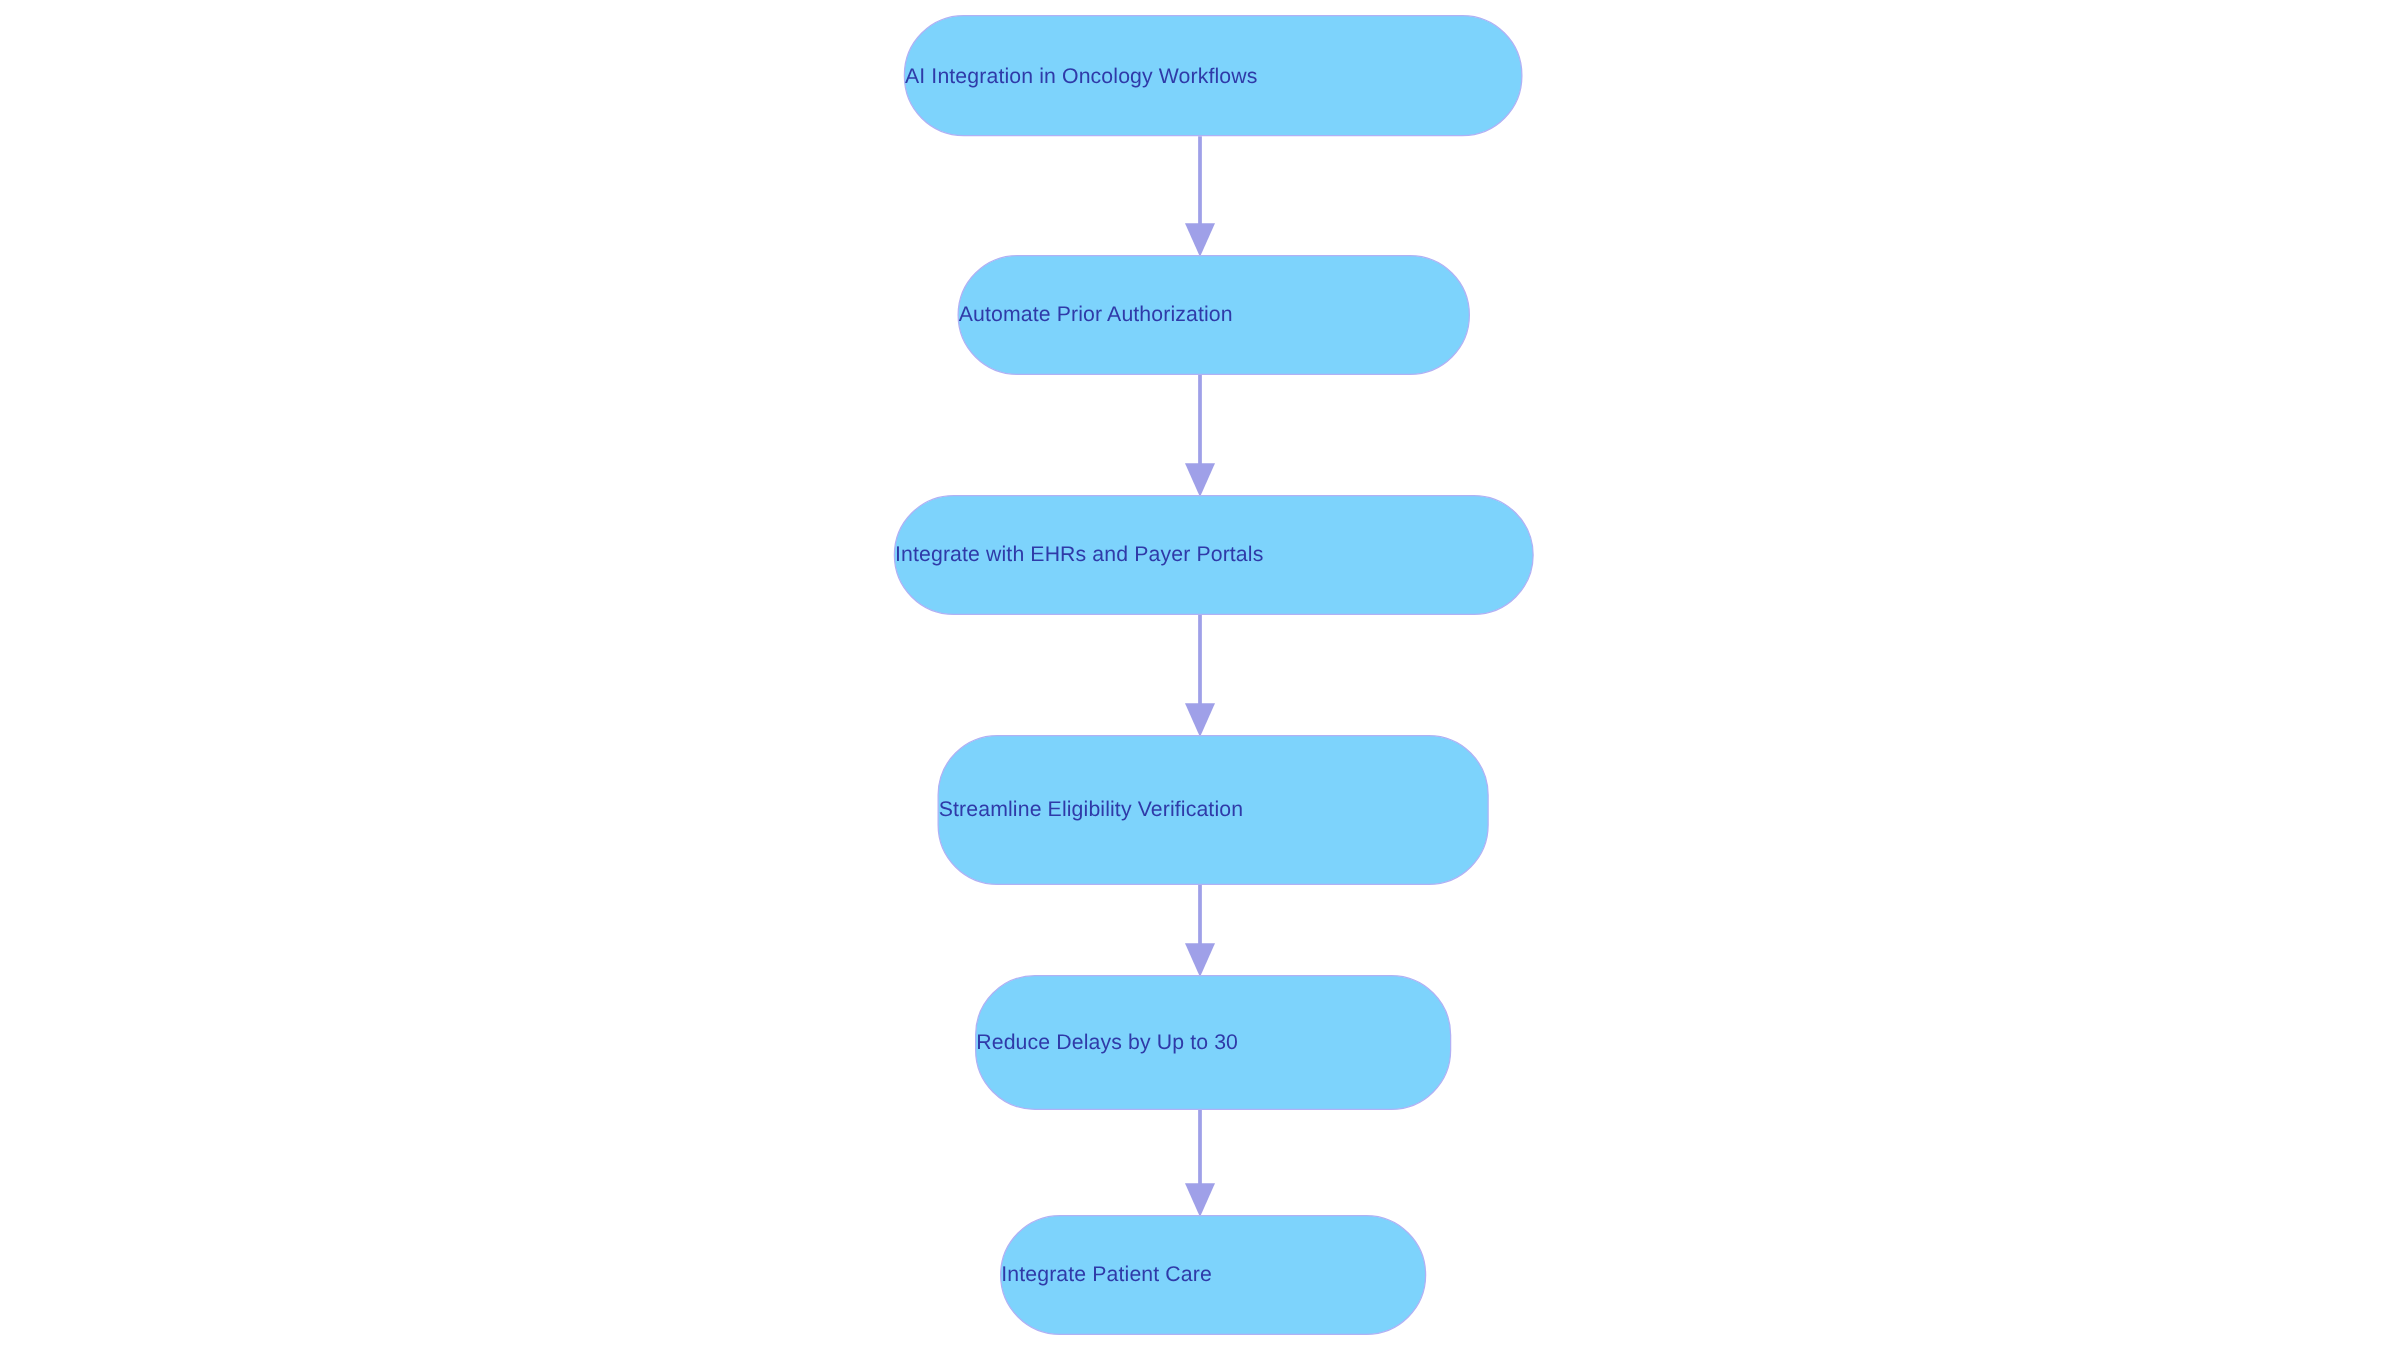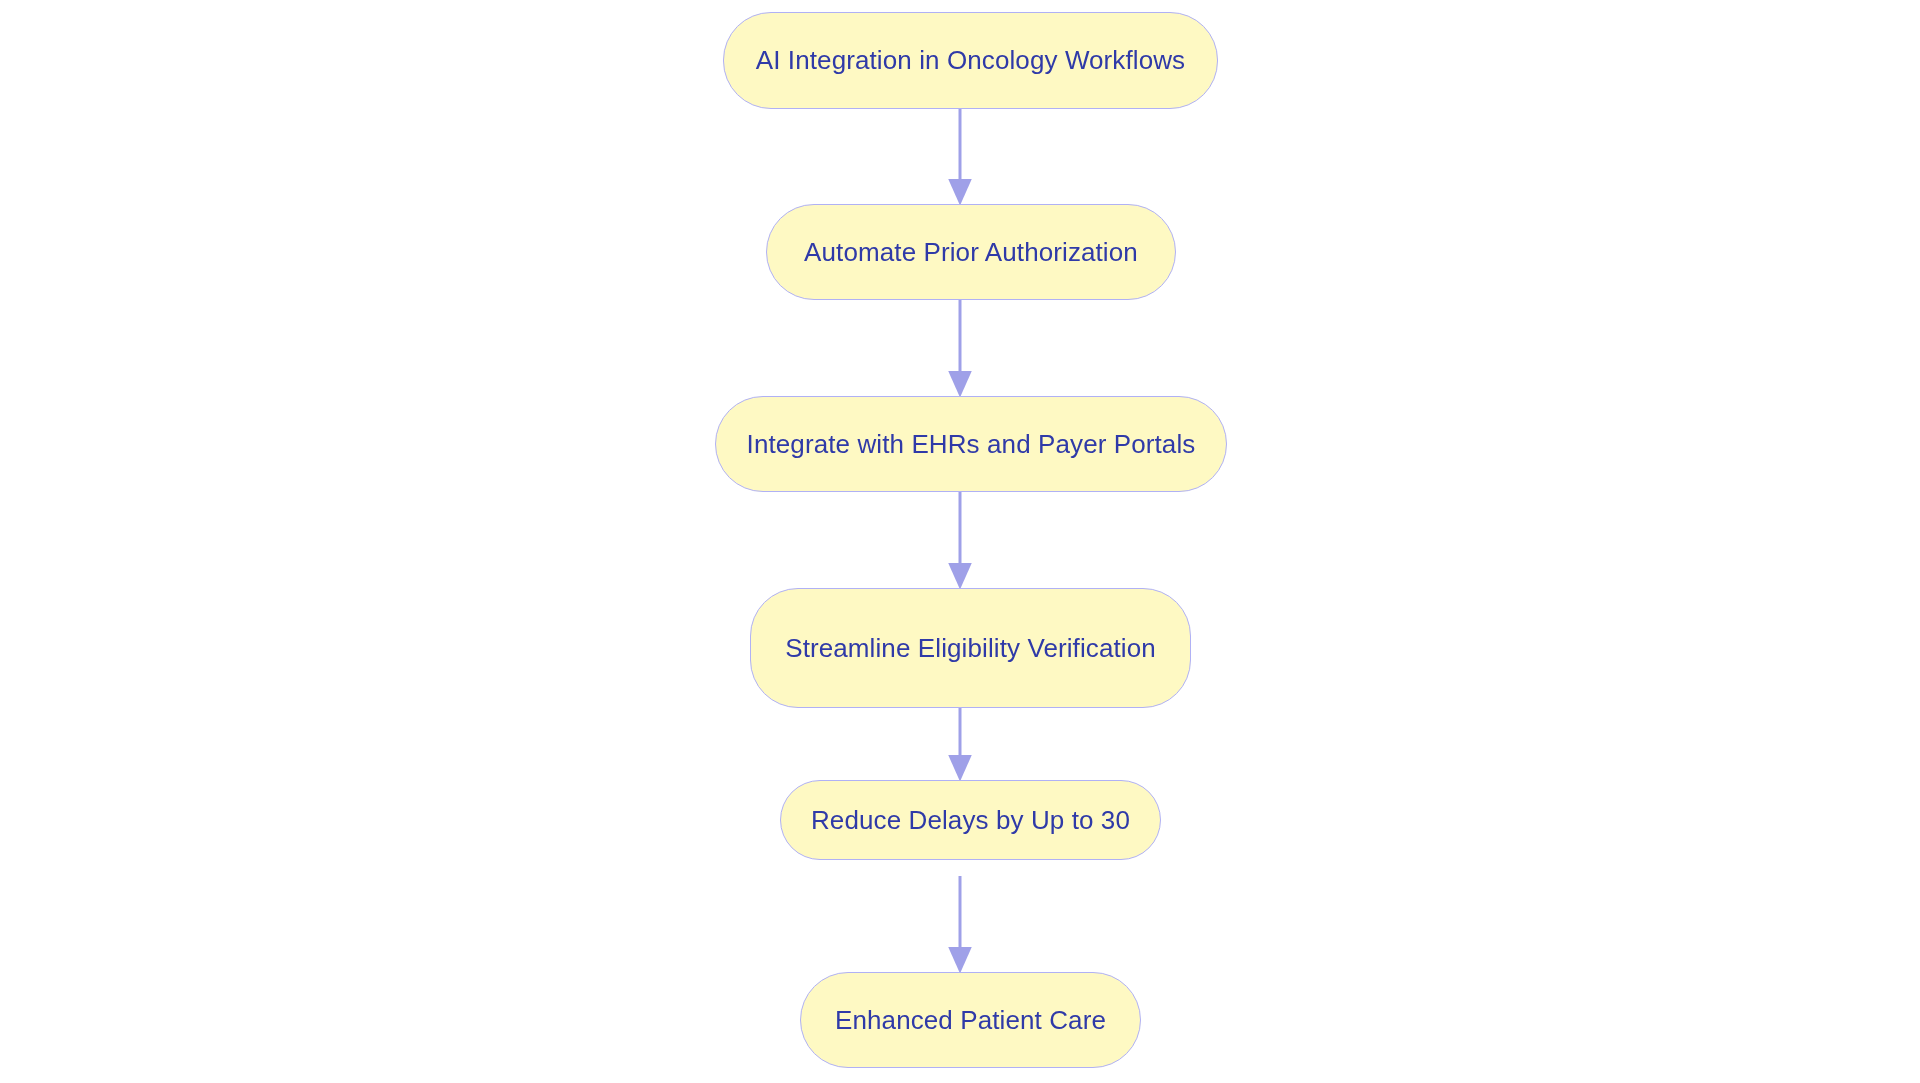--- a/index.html
+++ b/index.html
@@ -15,27 +15,27 @@
   }
   #flow-canvas {
     position: relative;
     width: 1920px;
     height: 1083px;
   }
   .node {
     position: absolute;
     display: flex;
     align-items: center;
-    justify-content: center;
+    justify-content: flex-start;
     box-sizing: border-box;
-    background: #fef9c3;
+    background: #7dd3fc;
     border: 1px solid #b0b1f5;
     border-radius: 48px;
     color: #2f3aa8;
-    font-size: 26px;
+    font-size: 17px;
     font-weight: 400;
     letter-spacing: 0.1px;
     white-space: nowrap;
     text-align: center;
   }
   .connector {
     position: absolute;
     left: 0;
     top: 0;
     width: 1920px;
@@ -72,21 +72,21 @@
   </div>
 
   <div class="node" style="left:715px; top:396px; width:512px; height:96px;">
     <span>Integrate with EHRs and Payer Portals</span>
   </div>
 
   <div class="node" style="left:750px; top:588px; width:441px; height:120px;">
     <span>Streamline Eligibility Verification</span>
   </div>
 
-  <div class="node" style="left:780px; top:780px; width:381px; height:80px;">
+  <div class="node" style="left:780px; top:780px; width:381px; height:108px;">
     <span>Reduce Delays by Up to 30</span>
   </div>
 
   <div class="node" style="left:800px; top:972px; width:341px; height:96px;">
-    <span>Enhanced Patient Care</span>
+    <span>Integrate Patient Care</span>
   </div>
 
 </div>
 
 </body></html>

